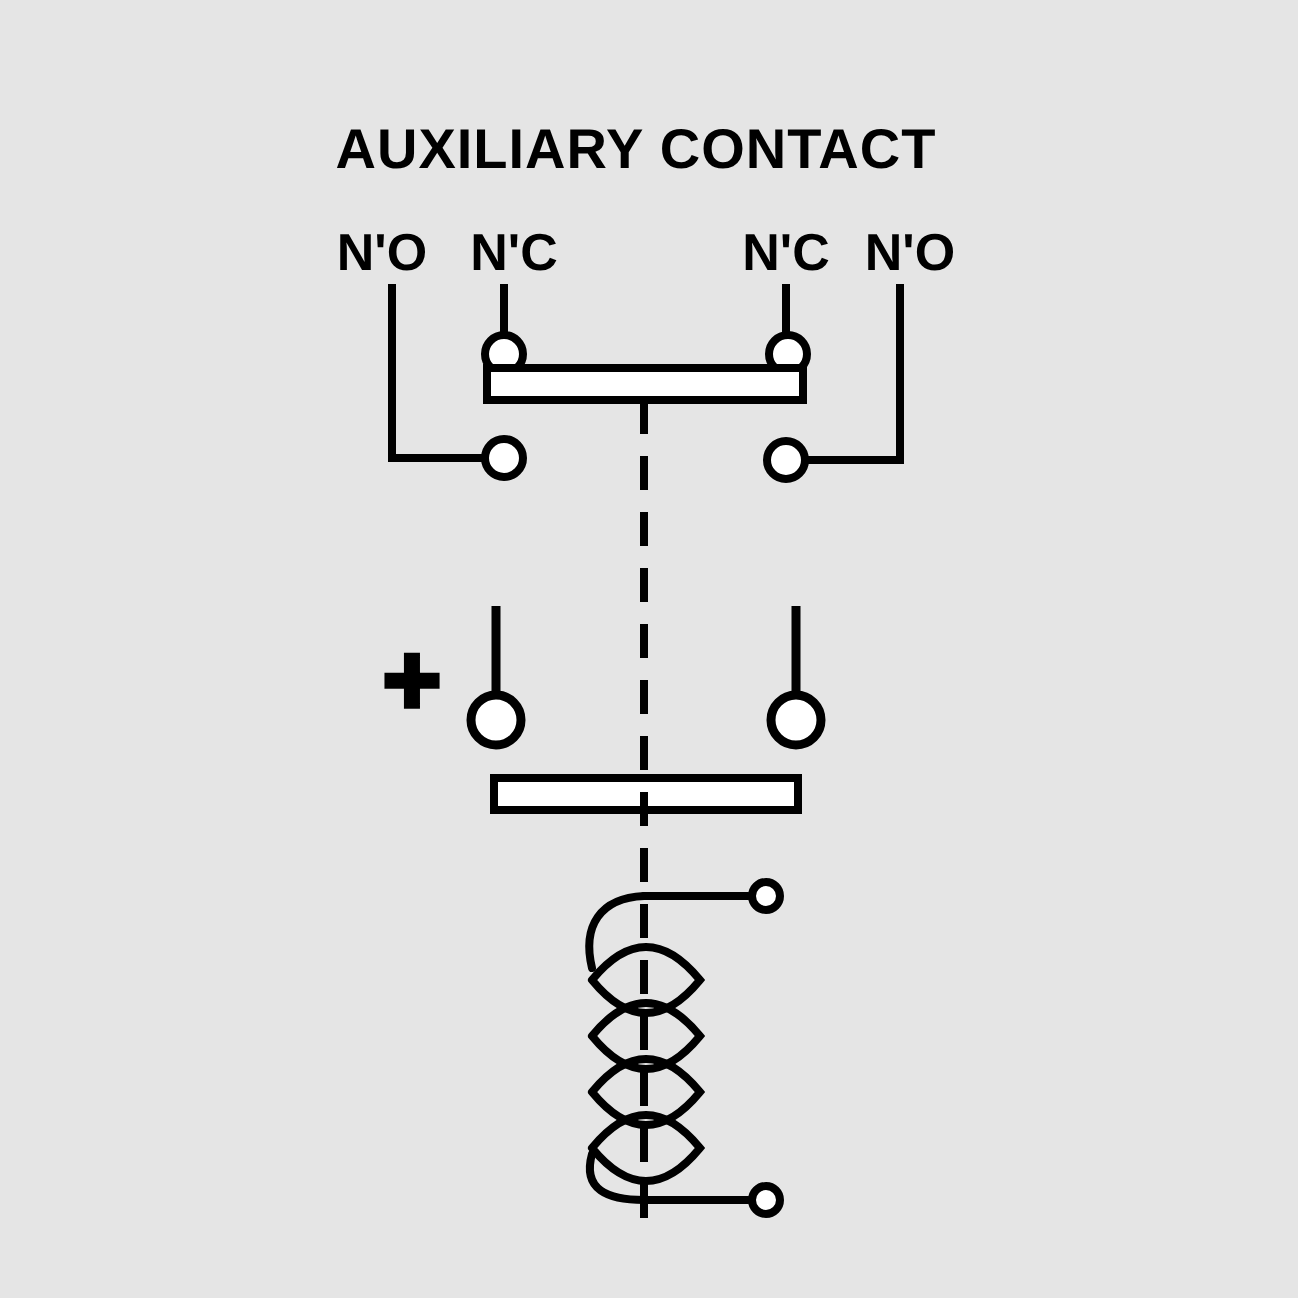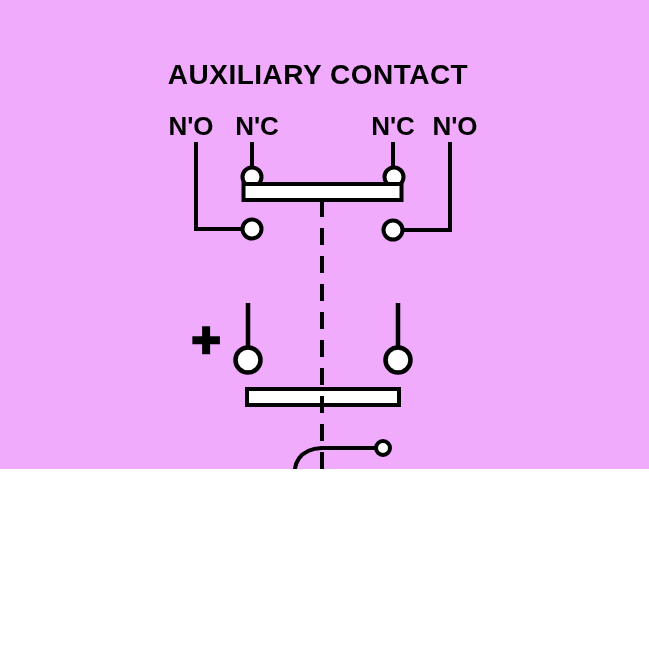--- a/index.html
+++ b/index.html
@@ -3,22 +3,22 @@
 <meta charset="utf-8">
 <style>
   html, body {
     margin: 0;
     padding: 0;
     background: #ffffff;
   }
   .page {
     position: relative;
     width: 649px;
-    height: 469px;
-    background: #f0abfc;
+    height: 649px;
+    background: #e5e5e5;
     overflow: hidden;
     font-family: "Liberation Sans", sans-serif;
   }
   svg text {
     font-family: "Liberation Sans", sans-serif;
     font-weight: bold;
     fill: #000000;
   }
   .title-text {
     font-size: 28px;

